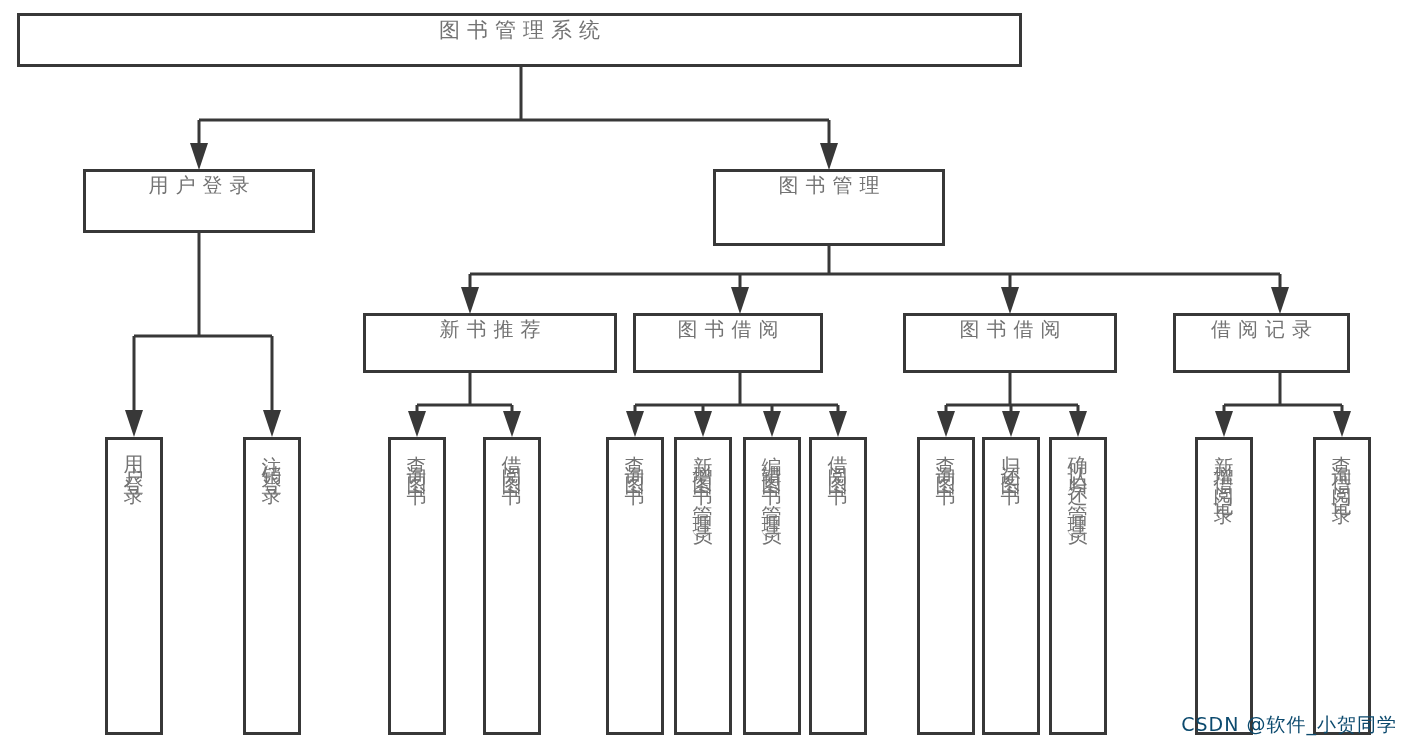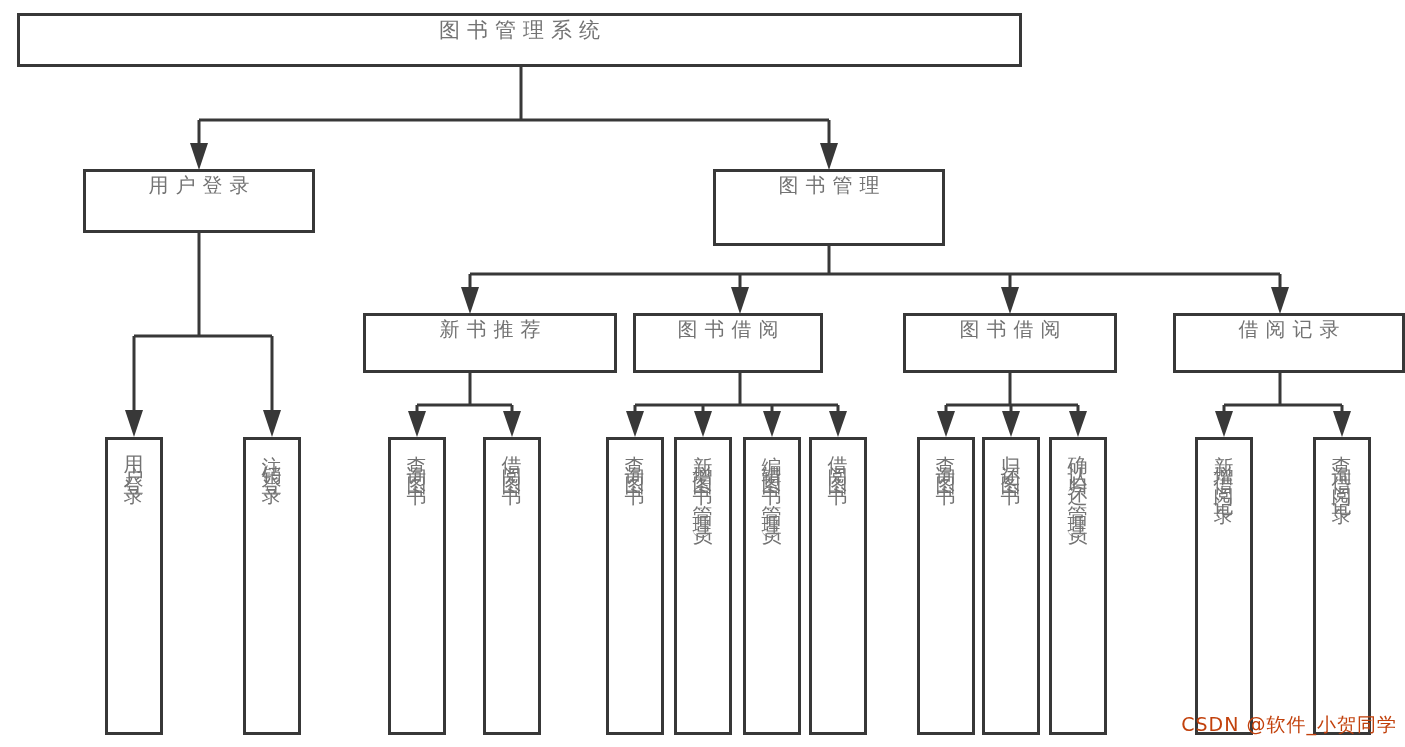--- a/index.html
+++ b/index.html
@@ -52,21 +52,21 @@
     letter-spacing: 10px;
     margin-bottom: -10px;
     white-space: nowrap;
   }
   .watermark {
     position: absolute;
     right: 8px;
     top: 712px;
     font-size: 19px;
     letter-spacing: 1px;
-    color: #c2410c;
+    color: #0c4a6e;
     z-index: 5;
     white-space: nowrap;
   }
 </style>
 </head>
 <body>
 
 <div class="canvas">
 
   <svg class="connector-layer" width="1405" height="747" viewBox="0 0 1405 747" xmlns="http://www.w3.org/2000/svg">
@@ -129,21 +129,21 @@
 
   <div class="box" style="left:363px; top:313px; width:254px; height:60px;">
     <span class="hlabel">新书推荐</span>
   </div>
   <div class="box" style="left:633px; top:313px; width:190px; height:60px;">
     <span class="hlabel">图书借阅</span>
   </div>
   <div class="box" style="left:903px; top:313px; width:214px; height:60px;">
     <span class="hlabel">图书借阅</span>
   </div>
-  <div class="box" style="left:1173px; top:313px; width:232px; height:60px;">
+  <div class="box" style="left:1173px; top:313px; width:177px; height:60px;">
     <span class="hlabel">借阅记录</span>
   </div>
 
   <div class="box" style="left:105px; top:437px; width:58px; height:298px;">
     <span class="vlabel">用户登录</span>
   </div>
   <div class="box" style="left:243px; top:437px; width:58px; height:298px;">
     <span class="vlabel">注销登录</span>
   </div>
 

